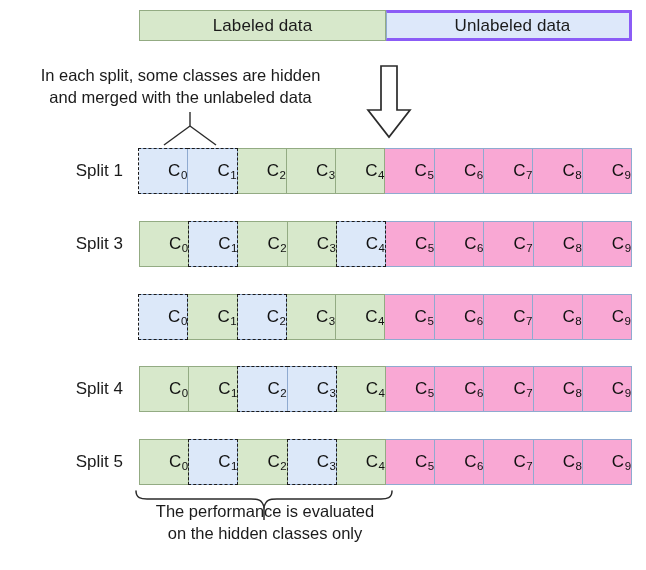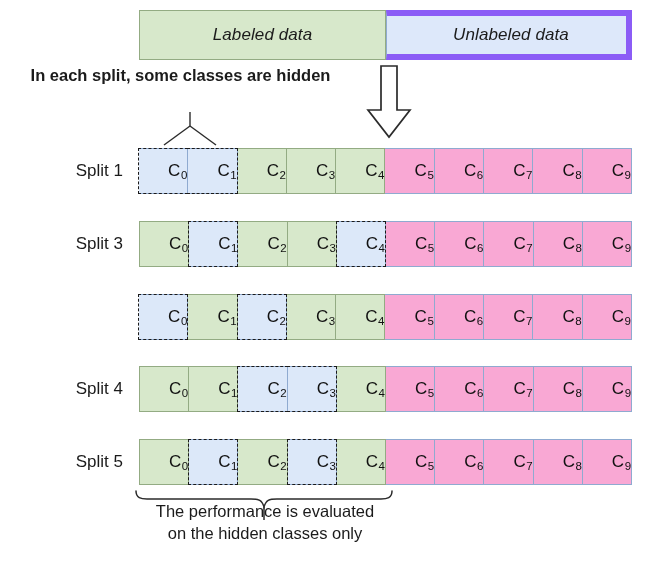--- a/index.html
+++ b/index.html
@@ -15,58 +15,57 @@
     color: #1a1a1a;
     overflow: hidden;
   }
 
   
   #top-bar {
     position: absolute;
     left: 139px;
     top: 10px;
     width: 493px;
-    height: 50px;
-    display: flex;
-    font-style: italic;
+    height: 31px;
+    display: flex;
   }
   #top-bar .seg {
     display: flex;
     align-items: center;
     justify-content: center;
     font-size: 17px;
     color: #1b1b1b;
     box-sizing: border-box;
     letter-spacing: 0.1px;
   }
   #top-bar .seg.labeled {
     width: 247px;
     background: #d7e8cb;
     border: 1px solid #93ab83;
   }
   #top-bar .seg.unlabeled {
     width: 246px;
     background: #dde8fa;
-    border: 6px solid #8b5cf6;
+    border: 3px solid #8b5cf6;
     border-left: 1px solid #8faad0;
     padding-left: 9px;
   }
 
   
   #top-caption {
     position: absolute;
     left: 8px;
     top: 64px;
     width: 345px;
     text-align: center;
     font-size: 16.5px;
     line-height: 22px;
     color: #1b1b1b;
   }
-  #top-caption .line { display: block; white-space: nowrap; font-weight: bold; }
+  #top-caption .line { display: block; white-space: nowrap; }
 
   
   #down-arrow {
     position: absolute;
     left: 358px;
     top: 64px;
     width: 62px;
     height: 76px;
   }
 
@@ -182,20 +181,21 @@
   <div class="seg labeled">
     <span>Labeled data</span>
   </div>
   <div class="seg unlabeled">
     <span>Unlabeled data</span>
   </div>
 </div>
 
 <div id="top-caption">
   <span class="line">In each split, some classes are hidden</span>
+  <span class="line">and merged with the unlabeled data</span>
 </div>
 
 <div id="down-arrow">
   <svg width="62" height="76" viewBox="0 0 62 76" aria-hidden="true">
     <polygon points="23,2 39,2 39,46 52,46 31,73 10,46 23,46" fill="#ffffff" stroke="#2b2b2b" stroke-width="1.7" stroke-linejoin="miter"></polygon>
   </svg>
 </div>
 
 <div id="caption-pointer">
   <svg width="126" height="40" viewBox="0 0 126 40" aria-hidden="true">

